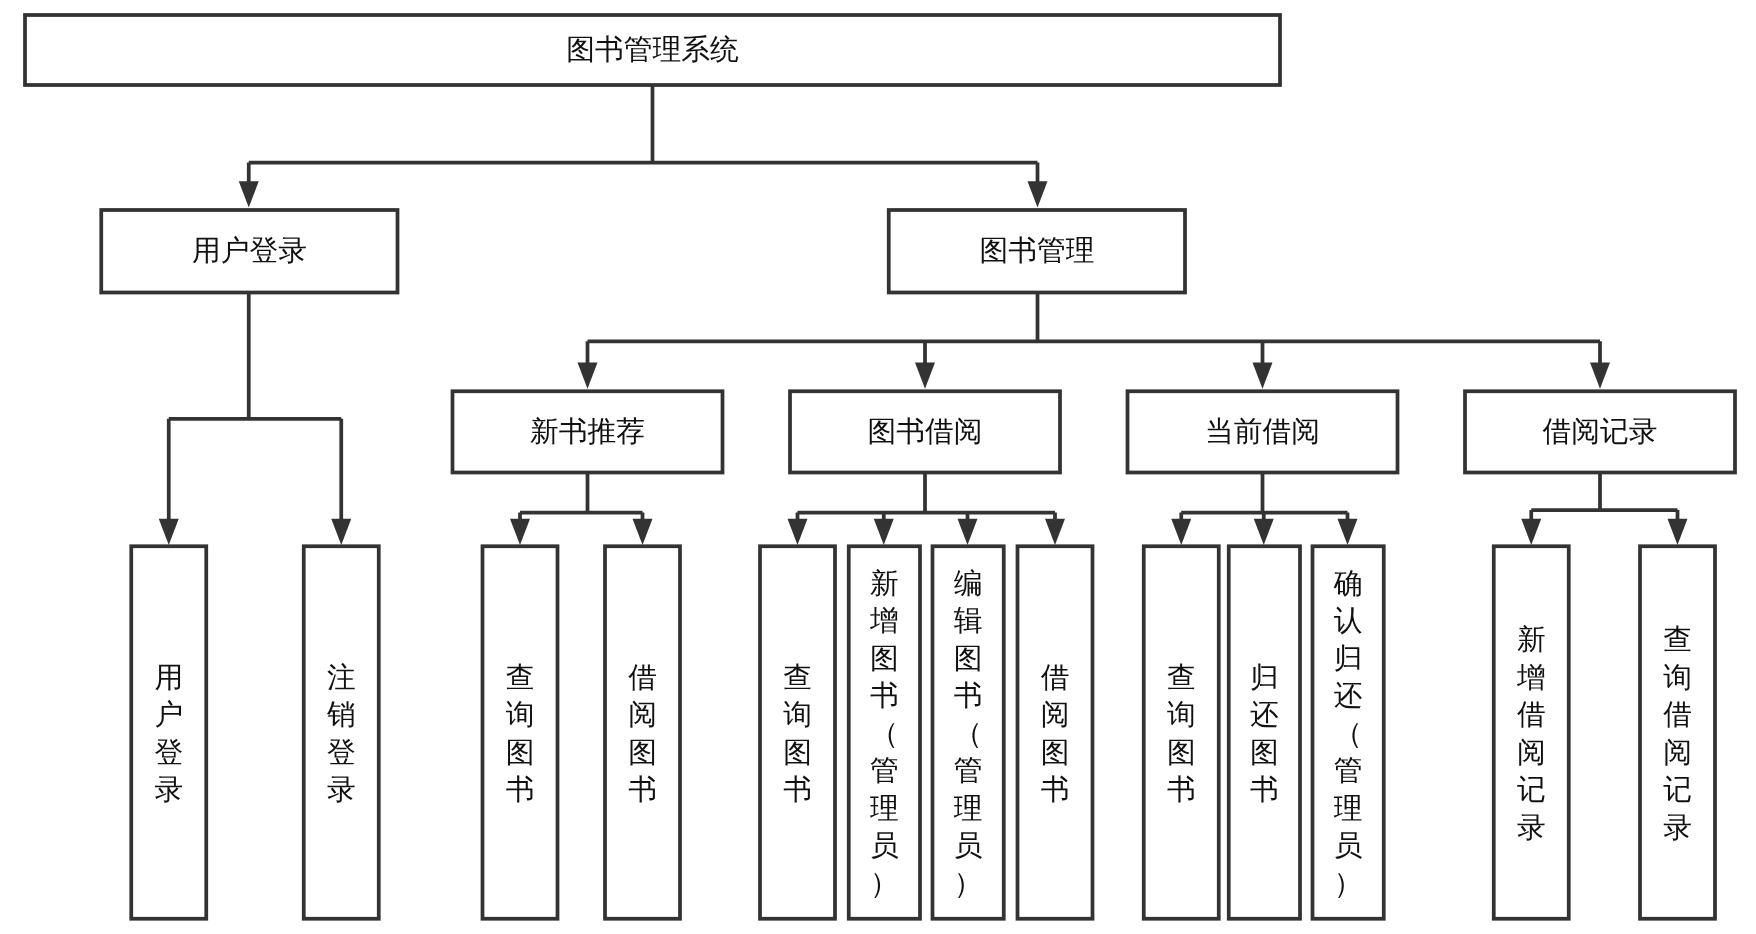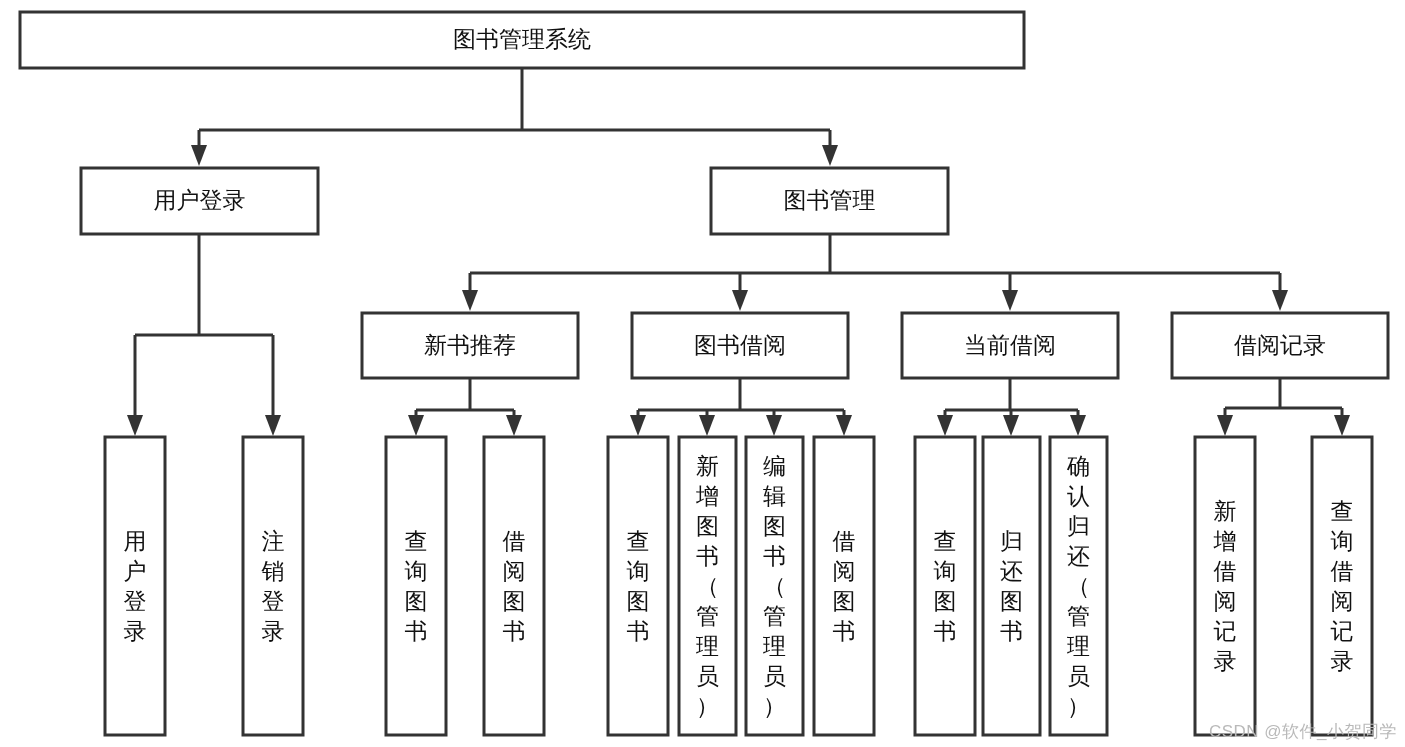--- a/index.html
+++ b/index.html
@@ -200,14 +200,13 @@
       </g>
       <g>
         <rect x="1195" y="437" width="60" height="298" class="node-box"></rect>
         <text x="1225" class="node-label-v"><tspan x="1225" y="519.4">新</tspan><tspan x="1225" y="549.4">增</tspan><tspan x="1225" y="579.4">借</tspan><tspan x="1225" y="609.4">阅</tspan><tspan x="1225" y="639.4">记</tspan><tspan x="1225" y="669.4">录</tspan></text>
       </g>
       <g>
         <rect x="1312" y="437" width="60" height="298" class="node-box"></rect>
         <text x="1342" class="node-label-v"><tspan x="1342" y="519.4">查</tspan><tspan x="1342" y="549.4">询</tspan><tspan x="1342" y="579.4">借</tspan><tspan x="1342" y="609.4">阅</tspan><tspan x="1342" y="639.4">记</tspan><tspan x="1342" y="669.4">录</tspan></text>
       </g>
     </svg>
-  <div class="watermark">CSDN @软件_小贺同学</div>
 </div>
 
 </body></html>

